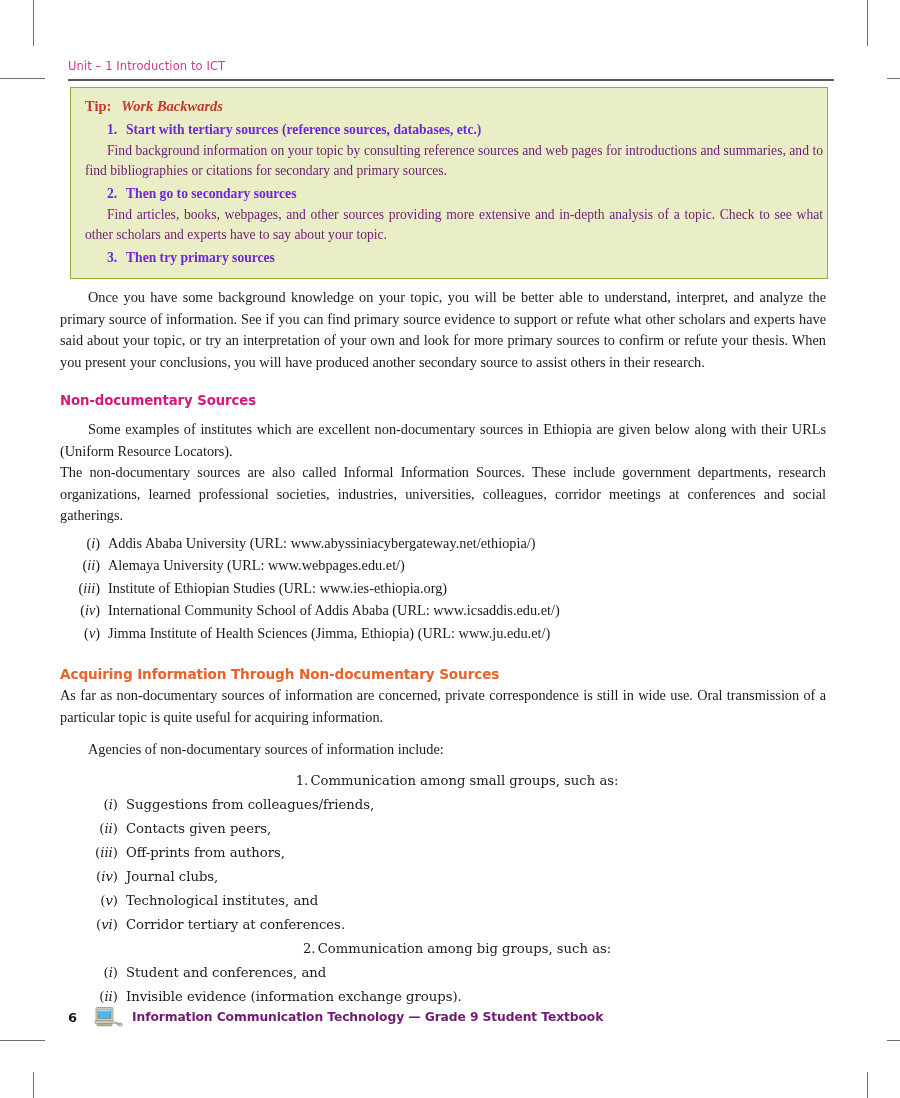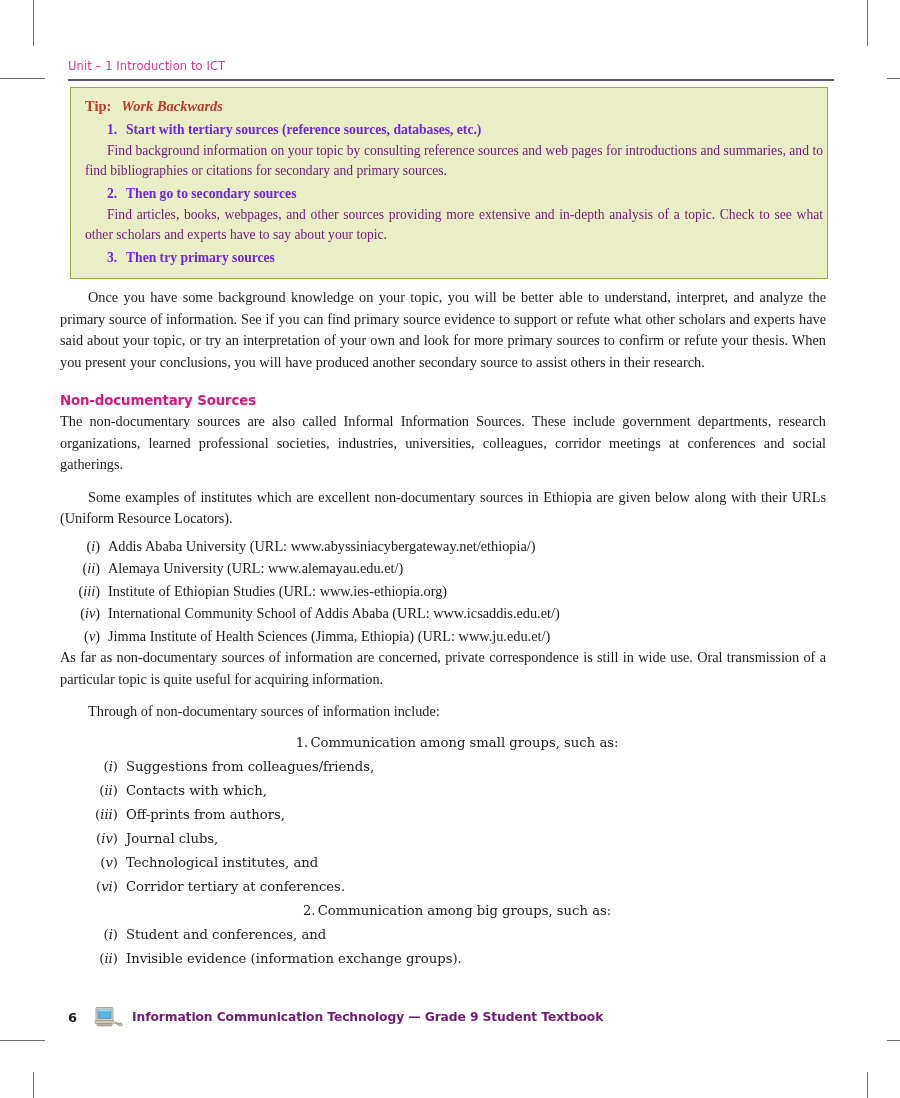--- a/index.html
+++ b/index.html
@@ -272,45 +272,46 @@
       <span class="num">3.</span><span>Then try primary sources</span>
     </div>
   </div>
 
   <div class="content">
 
     <p class="para">Once you have some background knowledge on your topic, you will be better able to understand, interpret, and analyze the primary source of information. See if you can find primary source evidence to support or refute what other scholars and experts have said about your topic, or try an interpretation of your own and look for more primary sources to confirm or refute your thesis. When you present your conclusions, you will have produced another secondary source to assist others in their research.</p>
 
     <h3 class="head-pink">Non-documentary Sources</h3>
 
+    <p class="para spaced">Some examples of institutes which are excellent non-documentary sources in Ethiopia are given below along with their URLs (Uniform Resource Locators).</p>
+
     <p class="para noindent">The non-documentary sources are also called Informal Information Sources. These include government departments, research organizations, learned professional societies, industries, universities, colleagues, corridor meetings at conferences and social gatherings.</p>
-
-    <p class="para spaced">Some examples of institutes which are excellent non-documentary sources in Ethiopia are given below along with their URLs (Uniform Resource Locators).</p>
 
     <ul class="roman-list">
       <li><span class="rn"><span class="paren">(</span><span>i</span><span class="paren">)</span></span><span>Addis Ababa University (URL: www.abyssiniacybergateway.net/ethiopia/)</span></li>
-      <li><span class="rn"><span class="paren">(</span><span>ii</span><span class="paren">)</span></span><span>Alemaya University (URL: www.alemayau.edu.et/)</span></li>
+      <li><span class="rn"><span class="paren">(</span><span>ii</span><span class="paren">)</span></span><span>Alemaya University (URL: www.webpages.edu.et/)</span></li>
       <li><span class="rn"><span class="paren">(</span><span>iii</span><span class="paren">)</span></span><span>Institute of Ethiopian Studies (URL: www.ies-ethiopia.org)</span></li>
       <li><span class="rn"><span class="paren">(</span><span>iv</span><span class="paren">)</span></span><span>International Community School of Addis Ababa (URL: www.icsaddis.edu.et/)</span></li>
       <li><span class="rn"><span class="paren">(</span><span>v</span><span class="paren">)</span></span><span>Jimma Institute of Health Sciences (Jimma, Ethiopia) (URL: www.ju.edu.et/)</span></li>
     </ul>
 
+    <h3 class="head-orange">Acquiring Information Through Non-documentary Sources</h3>
 
     <p class="para noindent">As far as non-documentary sources of information are concerned, private correspondence is still in wide use. Oral transmission of a particular topic is quite useful for acquiring information.</p>
 
-    <p class="para spaced">Through of non-documentary sources of information include:</p>
+    <p class="para spaced">Agencies of non-documentary sources of information include:</p>
 
     <div class="agency-list">
 
       <div class="agency-num">
         <span class="n">1.</span><span>Communication among small groups, such as:</span>
       </div>
       <ul class="agency-sub">
         <li><span class="rn"><span class="paren">(</span><span>i</span><span class="paren">)</span></span><span>Suggestions from colleagues/friends,</span></li>
-        <li><span class="rn"><span class="paren">(</span><span>ii</span><span class="paren">)</span></span><span>Contacts with which,</span></li>
+        <li><span class="rn"><span class="paren">(</span><span>ii</span><span class="paren">)</span></span><span>Contacts given peers,</span></li>
         <li><span class="rn"><span class="paren">(</span><span>iii</span><span class="paren">)</span></span><span>Off-prints from authors,</span></li>
         <li><span class="rn"><span class="paren">(</span><span>iv</span><span class="paren">)</span></span><span>Journal clubs,</span></li>
         <li><span class="rn"><span class="paren">(</span><span>v</span><span class="paren">)</span></span><span>Technological institutes, and</span></li>
         <li><span class="rn"><span class="paren">(</span><span>vi</span><span class="paren">)</span></span><span>Corridor tertiary at conferences.</span></li>
       </ul>
 
       <div class="agency-num">
         <span class="n">2.</span><span>Communication among big groups, such as:</span>
       </div>
       <ul class="agency-sub">

